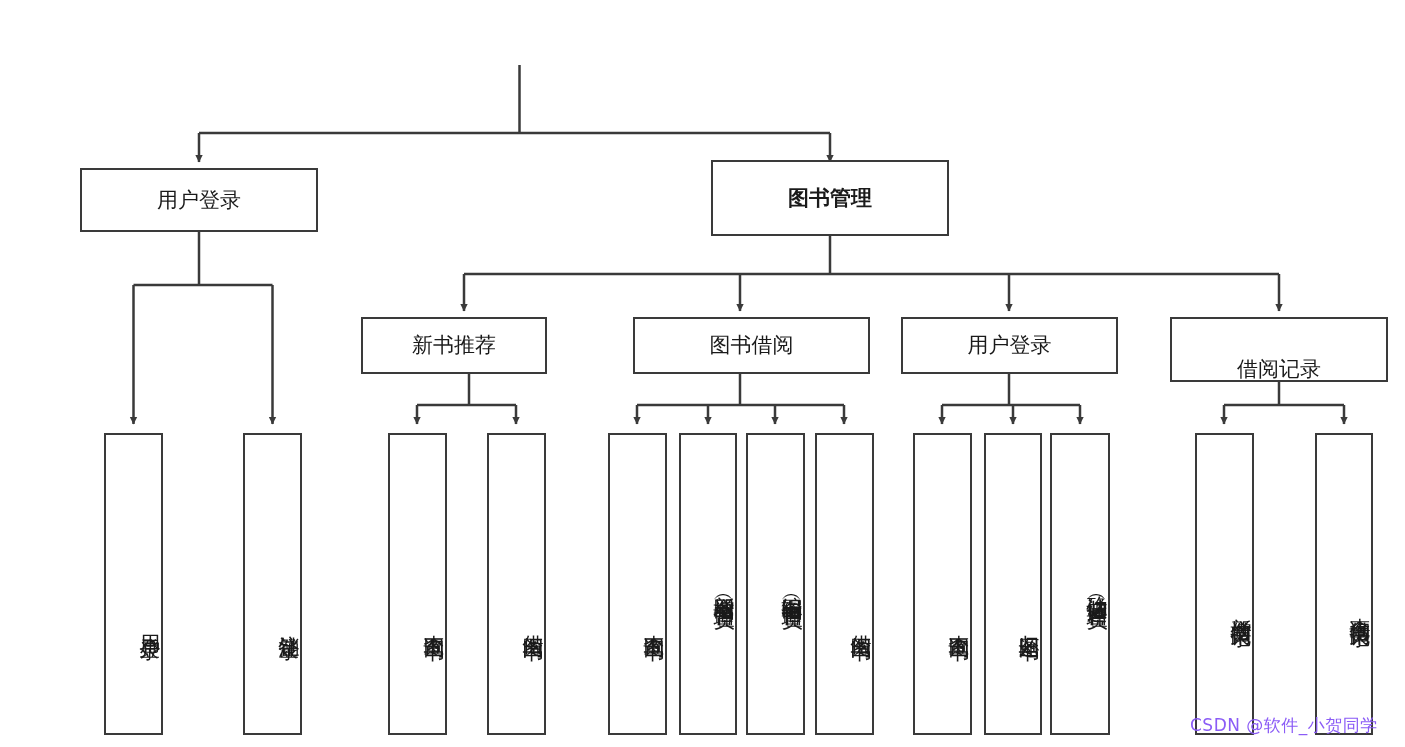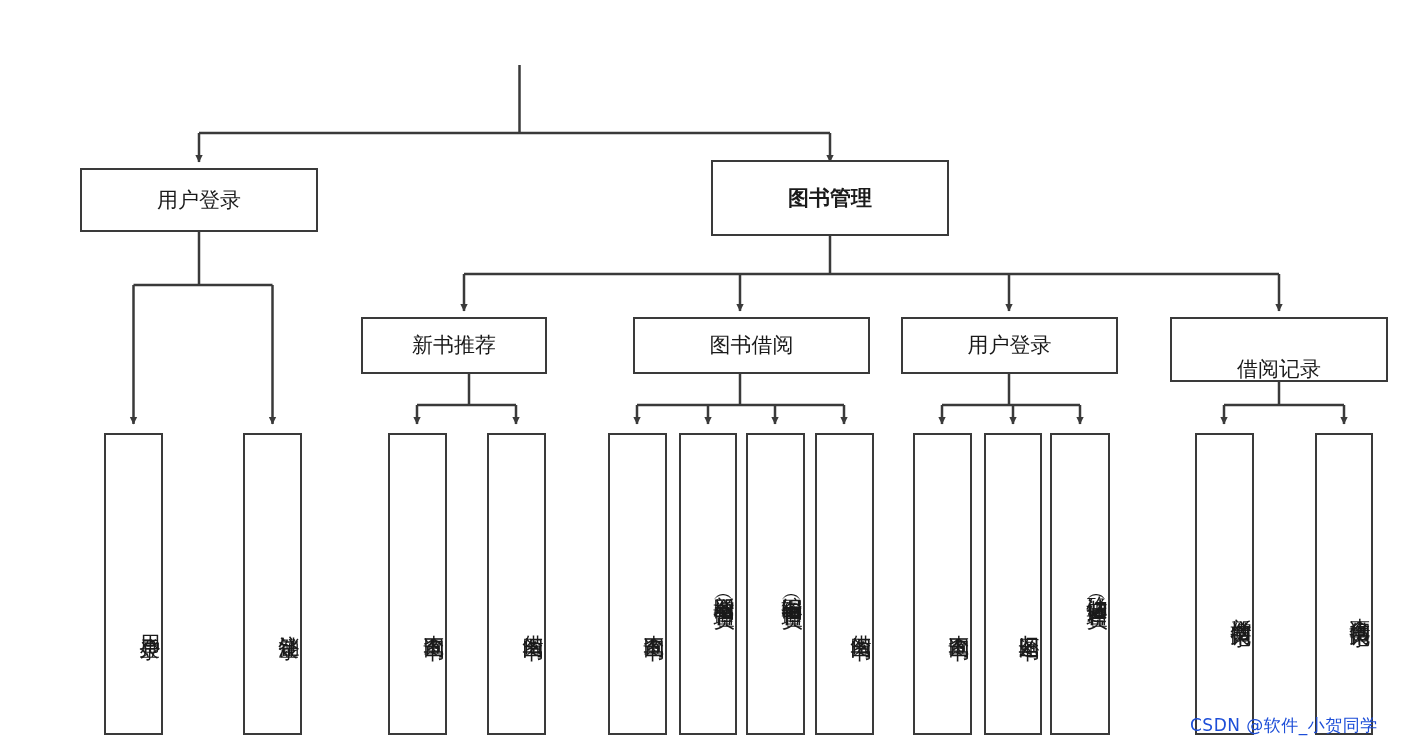--- a/index.html
+++ b/index.html
@@ -62,21 +62,21 @@
     white-space: nowrap;
   }
   .node.leaf.tall-text {
     padding-top: 6px;
   }
   .watermark {
     position: absolute;
     left: 1190px;
     top: 714px;
     font-size: 17px;
-    color: #1d4ed8;
+    color: #8b5cf6;
     white-space: nowrap;
     letter-spacing: 0.5px;
   }
 </style>
 </head>
 <body>
 
 <div id="canvas">
 
   <svg id="edges" viewBox="0 0 1405 747" xmlns="http://www.w3.org/2000/svg">

